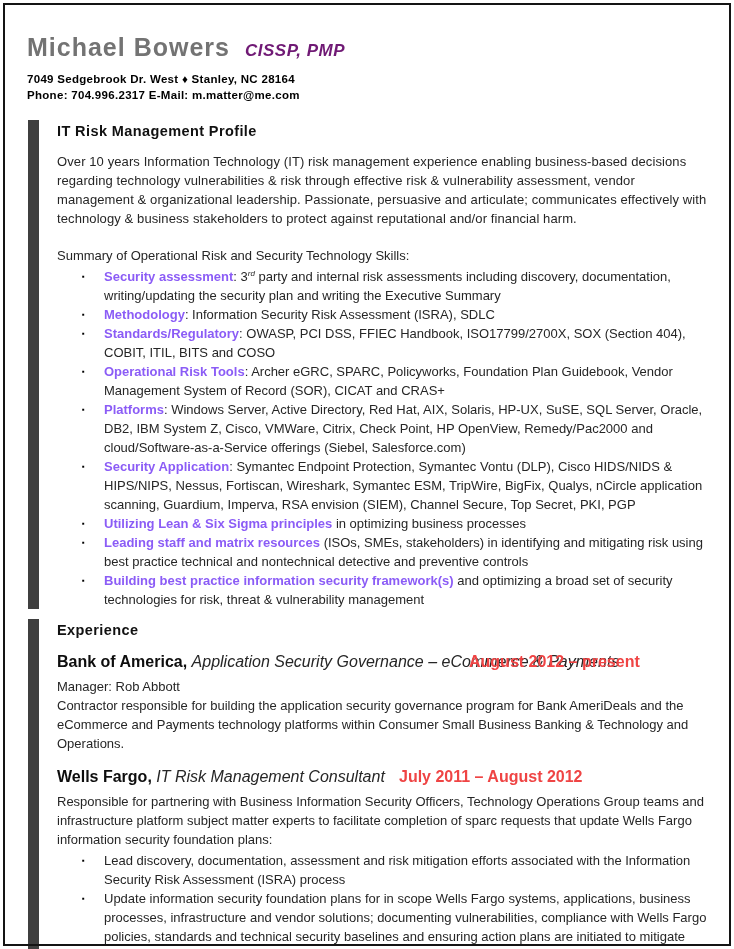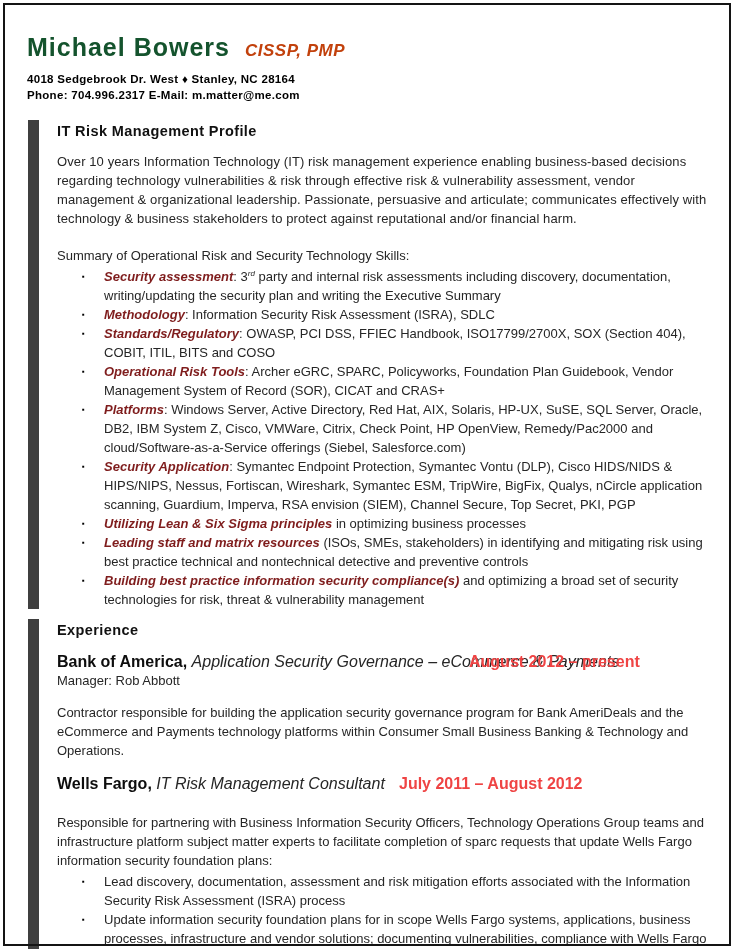--- a/index.html
+++ b/index.html
@@ -13,66 +13,66 @@
     width:734px;height:949px;position:relative;overflow:hidden;
     font-family:"Liberation Sans",sans-serif;color:var(--text-color);
   }
   .page-border{
     position:absolute;inset:3px;border:2px solid #141414;pointer-events:none;
   }
 
   
   .header{padding:33px 44px 0 27px;}
   .name-line{display:flex;align-items:baseline;gap:15px;}
-  .person-name{font-size:25px;font-weight:bold;color:#14532d;letter-spacing:1px;}
-  .credentials{font-size:17px;font-weight:bold;font-style:italic;color:#c2410c;letter-spacing:.5px;}
+  .person-name{font-size:25px;font-weight:bold;color:#737373;letter-spacing:1px;}
+  .credentials{font-size:17px;font-weight:bold;font-style:italic;color:#701a75;letter-spacing:.5px;}
   .contact{margin-top:9px;font-size:11.5px;font-weight:bold;line-height:16px;color:#000;letter-spacing:.3px;}
 
   
   .section{display:flex;margin-top:17px;padding-right:22px;justify-content:flex-end;}
   .section-bar{flex:0 0 11px;margin-left:28px;background:var(--bar-color);}
   .section-content{flex:1;padding-left:18px;}
   .section-heading{font-size:14.5px;font-weight:bold;color:var(--heading-color);letter-spacing:.4px;padding-top:3px;}
 
   .para{font-size:13px;line-height:19px;margin-top:13px;letter-spacing:.1px;}
   .skills-intro{font-size:13px;line-height:19px;margin-top:18px;}
 
   .bullet-list{margin-top:2px;}
   .bullet-row{display:flex;font-size:13px;line-height:19px;}
   .bullet-marker{flex:0 0 22px;margin-left:25px;font-size:8px;line-height:19px;color:#000;}
   .bullet-text{flex:1;}
-  .bullet-text strong{color:#7f1d1d;font-style:italic;}
+  .bullet-text strong{color:#8b5cf6;}
   sup{font-size:8px;vertical-align:super;line-height:0;font-style:italic;}
 
   
   .job{margin-top:15px;}
   .job-header{position:relative;font-size:16px;line-height:18px;}
   .job-company{font-weight:bold;color:#0d0d0d;}
   .job-title{font-style:italic;}
   .job-dates{position:absolute;top:0;font-weight:bold;color:#ef4444;white-space:nowrap;}
   .dates-1{left:412px;}
   .dates-2{left:342px;}
-  .job-manager{font-size:13px;line-height:19px;}
-  .job-desc{font-size:13px;line-height:19px;margin-top:13px;}
-  .job-desc-tight{font-size:13px;line-height:19px;margin-top:20px;}
+  .job-manager{font-size:13px;line-height:19px;margin-top:6px;}
+  .job-desc{font-size:13px;line-height:19px;}
+  .job-desc-tight{font-size:13px;line-height:19px;margin-top:6px;}
   .section.experience{margin-top:10px;}
   .section.experience .section-content{padding-bottom:4px;}
 </style>
 </head>
 <body>
 
 <div class="page-border"></div>
 
 <div class="header">
   <div class="name-line">
     <span class="person-name">Michael Bowers</span>
     <span class="credentials">CISSP, PMP</span>
   </div>
   <div class="contact">
-    <div>4018 Sedgebrook Dr. West ♦ Stanley, NC 28164</div>
+    <div>7049 Sedgebrook Dr. West ♦ Stanley, NC 28164</div>
     <div>Phone: 704.996.2317 E-Mail: m.matter@me.com</div>
   </div>
 </div>
 
 <div class="section">
   <div class="section-bar"></div>
   <div class="section-content">
     <div class="section-heading">IT Risk Management Profile</div>
     <p class="para">Over 10 years Information Technology (IT) risk management experience enabling business-based decisions regarding technology vulnerabilities &amp; risk through effective risk &amp; vulnerability assessment, vendor management &amp; organizational leadership. Passionate, persuasive and articulate; communicates effectively with technology &amp; business stakeholders to protect against reputational and/or financial harm.</p>
     <p class="skills-intro">Summary of Operational Risk and Security Technology Skills:</p>
@@ -105,21 +105,21 @@
       <div class="bullet-row">
         <span class="bullet-marker">▪</span>
         <p class="bullet-text"><strong>Utilizing Lean &amp; Six Sigma principles</strong><span> in optimizing business processes</span></p>
       </div>
       <div class="bullet-row">
         <span class="bullet-marker">▪</span>
         <p class="bullet-text"><strong>Leading staff and matrix resources</strong><span> (ISOs, SMEs, stakeholders) in identifying and mitigating risk using best practice technical and nontechnical detective and preventive controls</span></p>
       </div>
       <div class="bullet-row">
         <span class="bullet-marker">▪</span>
-        <p class="bullet-text"><strong>Building best practice information security compliance(s)</strong><span> and optimizing a broad set of security technologies for risk, threat &amp; vulnerability management</span></p>
+        <p class="bullet-text"><strong>Building best practice information security framework(s)</strong><span> and optimizing a broad set of security technologies for risk, threat &amp; vulnerability management</span></p>
       </div>
     </div>
   </div>
 </div>
 
 <div class="section experience">
   <div class="section-bar"></div>
   <div class="section-content">
     <div class="section-heading">Experience</div>
 

